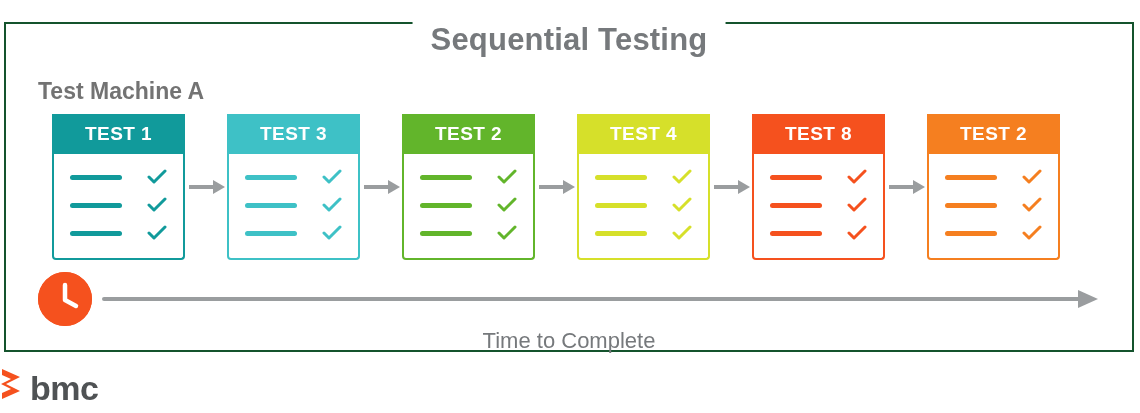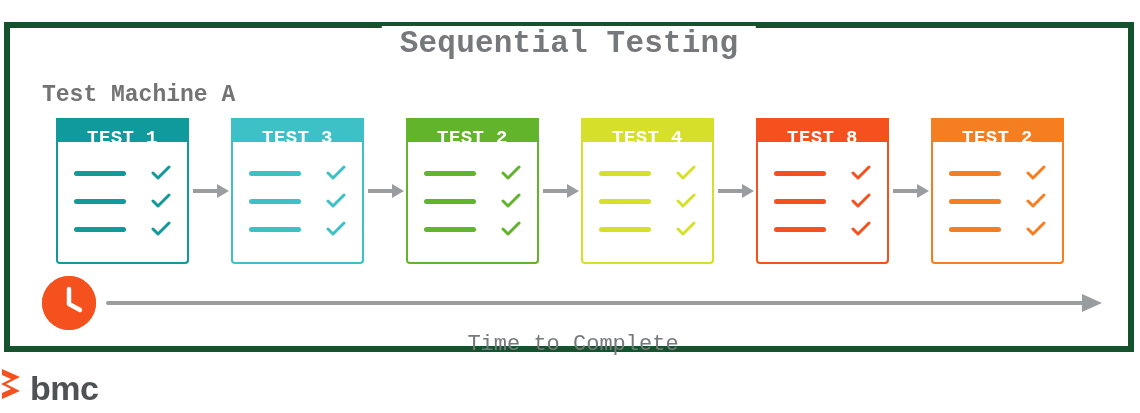--- a/index.html
+++ b/index.html
@@ -15,23 +15,22 @@
     overflow: hidden;
   }
 
   
   .panel {
     position: absolute;
     left: 4px;
     top: 22px;
     width: 1130px;
     height: 330px;
-    border: 6px solid #14532d;
+    border: 2px solid #14532d;
     box-sizing: border-box;
-    font-family: Liberation Mono, monospace;
   }
 
   
   .panel-title {
     position: absolute;
     left: 50%;
     transform: translateX(-50%);
     top: -2px;
     background: #ffffff;
     padding: 0 18px;
@@ -71,21 +70,21 @@
     box-sizing: border-box;
     border: 2px solid #000;
     border-top: none;
     background: #ffffff;
     border-radius: 0 0 4px 4px;
     overflow: hidden;
     display: flex;
     flex-direction: column;
   }
   .card-head {
-    height: 24px;
+    height: 40px;
     line-height: 40px;
     text-align: center;
     color: #ffffff;
     font-size: 19px;
     font-weight: bold;
     letter-spacing: 0.4px;
   }
   .card-body {
     flex: 1;
     display: flex;

